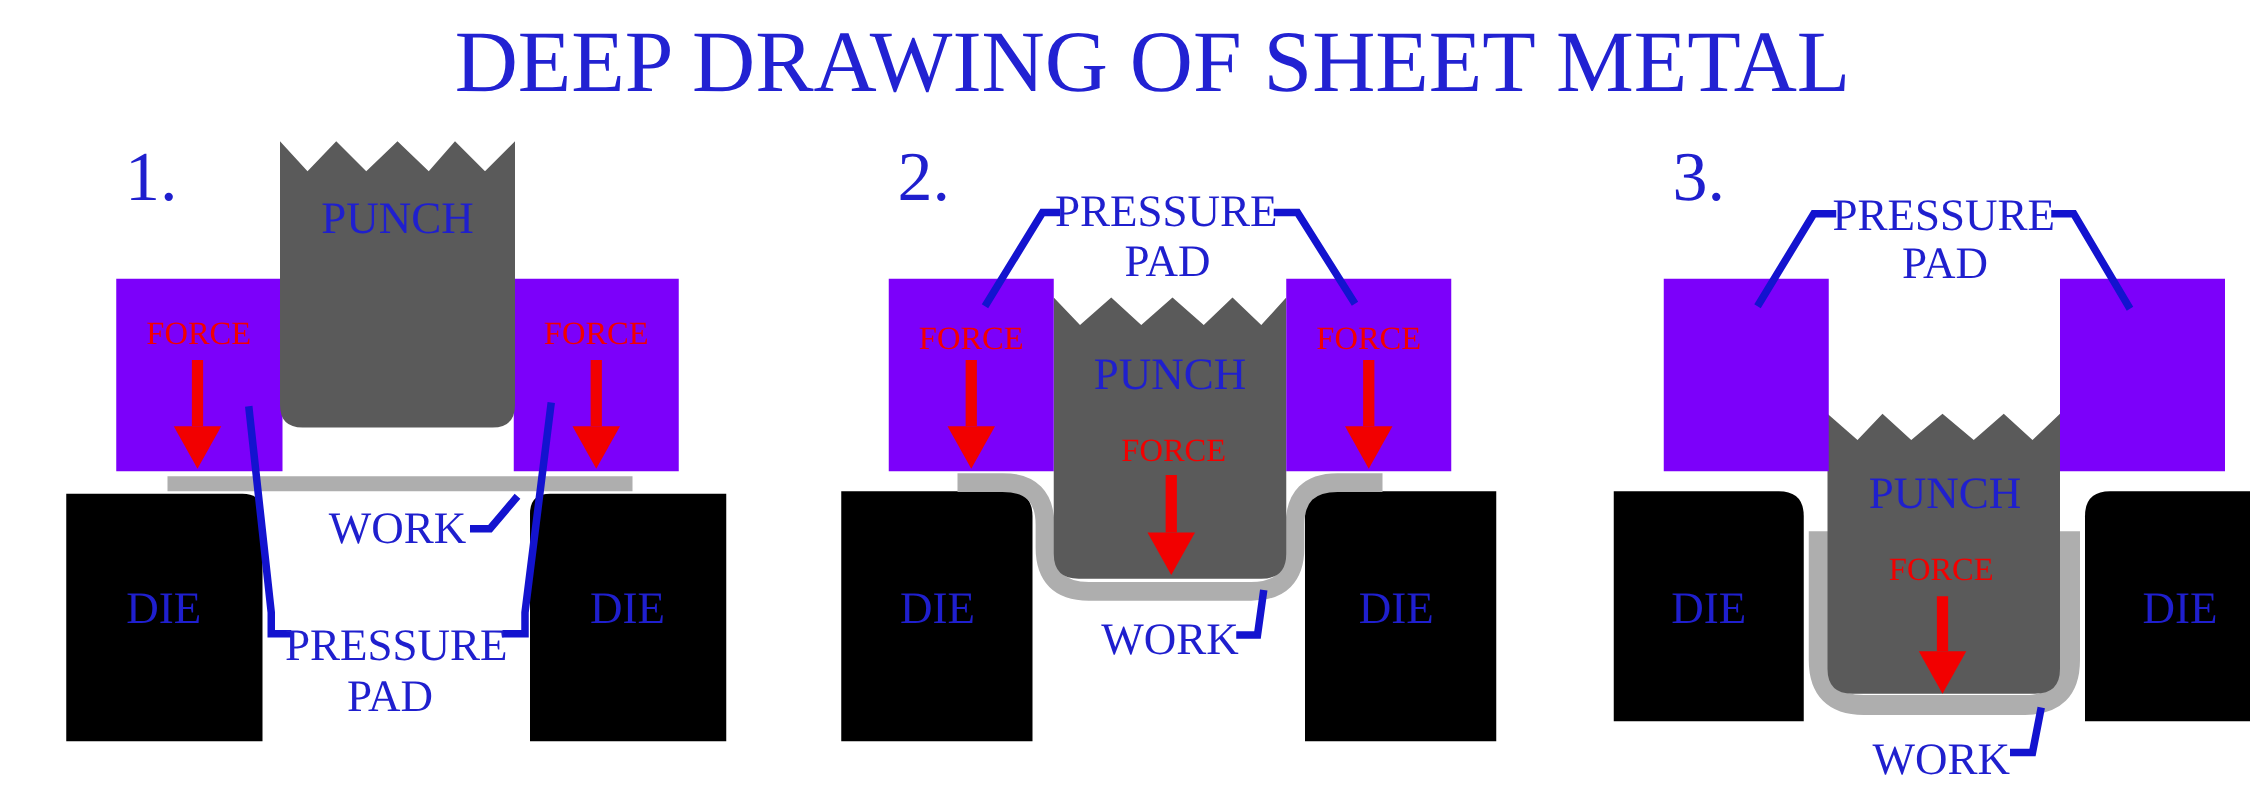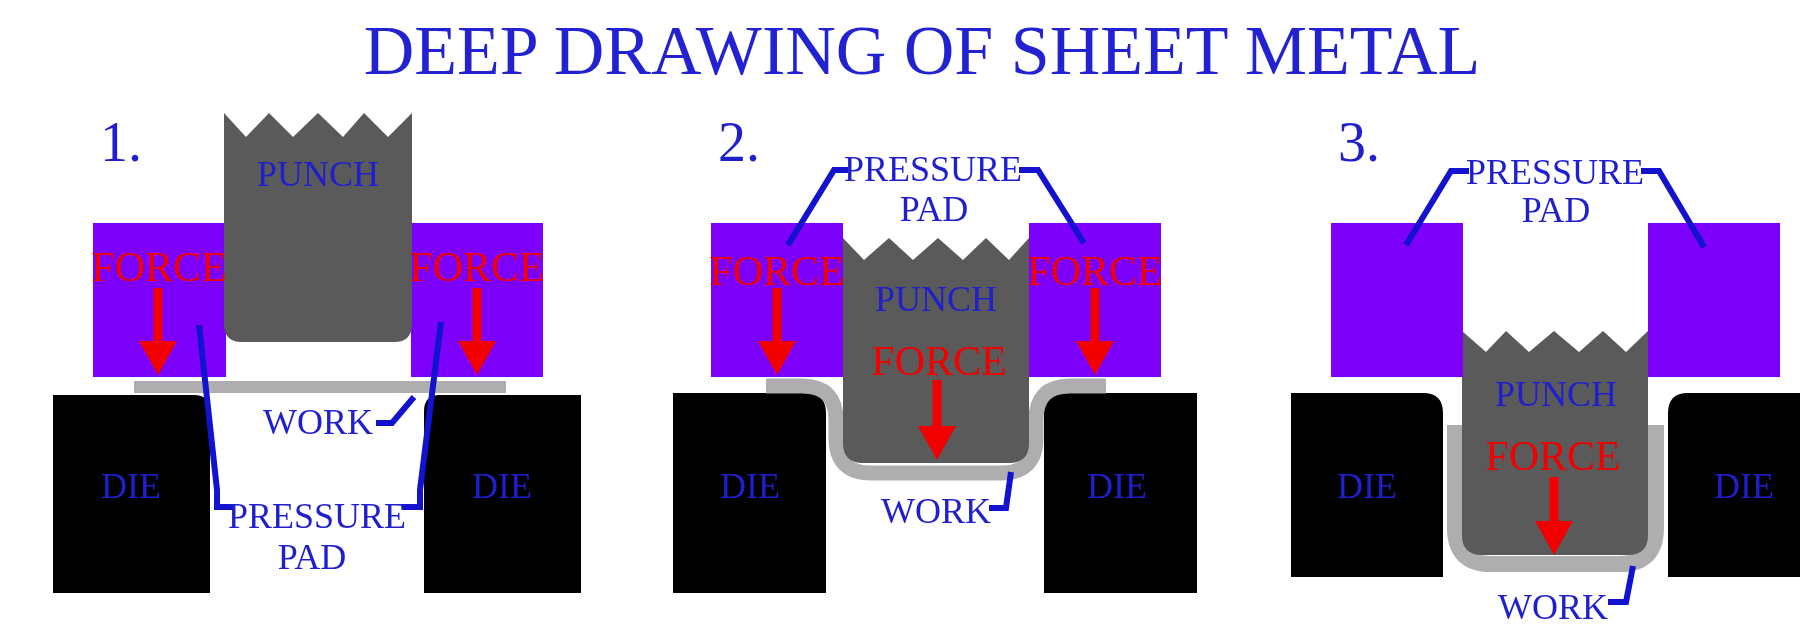--- a/index.html
+++ b/index.html
@@ -4,21 +4,21 @@
 <style>
   html,body{margin:0;padding:0;background:#ffffff;}
   #canvas{
     position:relative;width:1800px;height:630px;background:#ffffff;overflow:hidden;
     font-family:"Liberation Serif","DejaVu Serif",serif;
     margin-left:36px;
   }
   #shapes{position:absolute;left:0;top:0;width:1800px;height:630px;}
   .label{position:absolute;transform:translate(-50%,-50%);white-space:nowrap;line-height:1;}
   .blue{color:#1f1fce;font-size:36px;}
-  .red{color:#f20000;font-size:42px;}
+  .red{color:#f20000;font-size:26px;}
   .num{color:#1f1fce;font-size:56px;}
   .title{position:absolute;transform:translate(-50%,-50%);white-space:nowrap;
          color:#2222d2;font-size:70px;line-height:1;}
 </style>
 </head>
 <body>
 
 <div id="canvas">
 
   <svg id="shapes" viewBox="0 0 1800 630" xmlns="http://www.w3.org/2000/svg">

